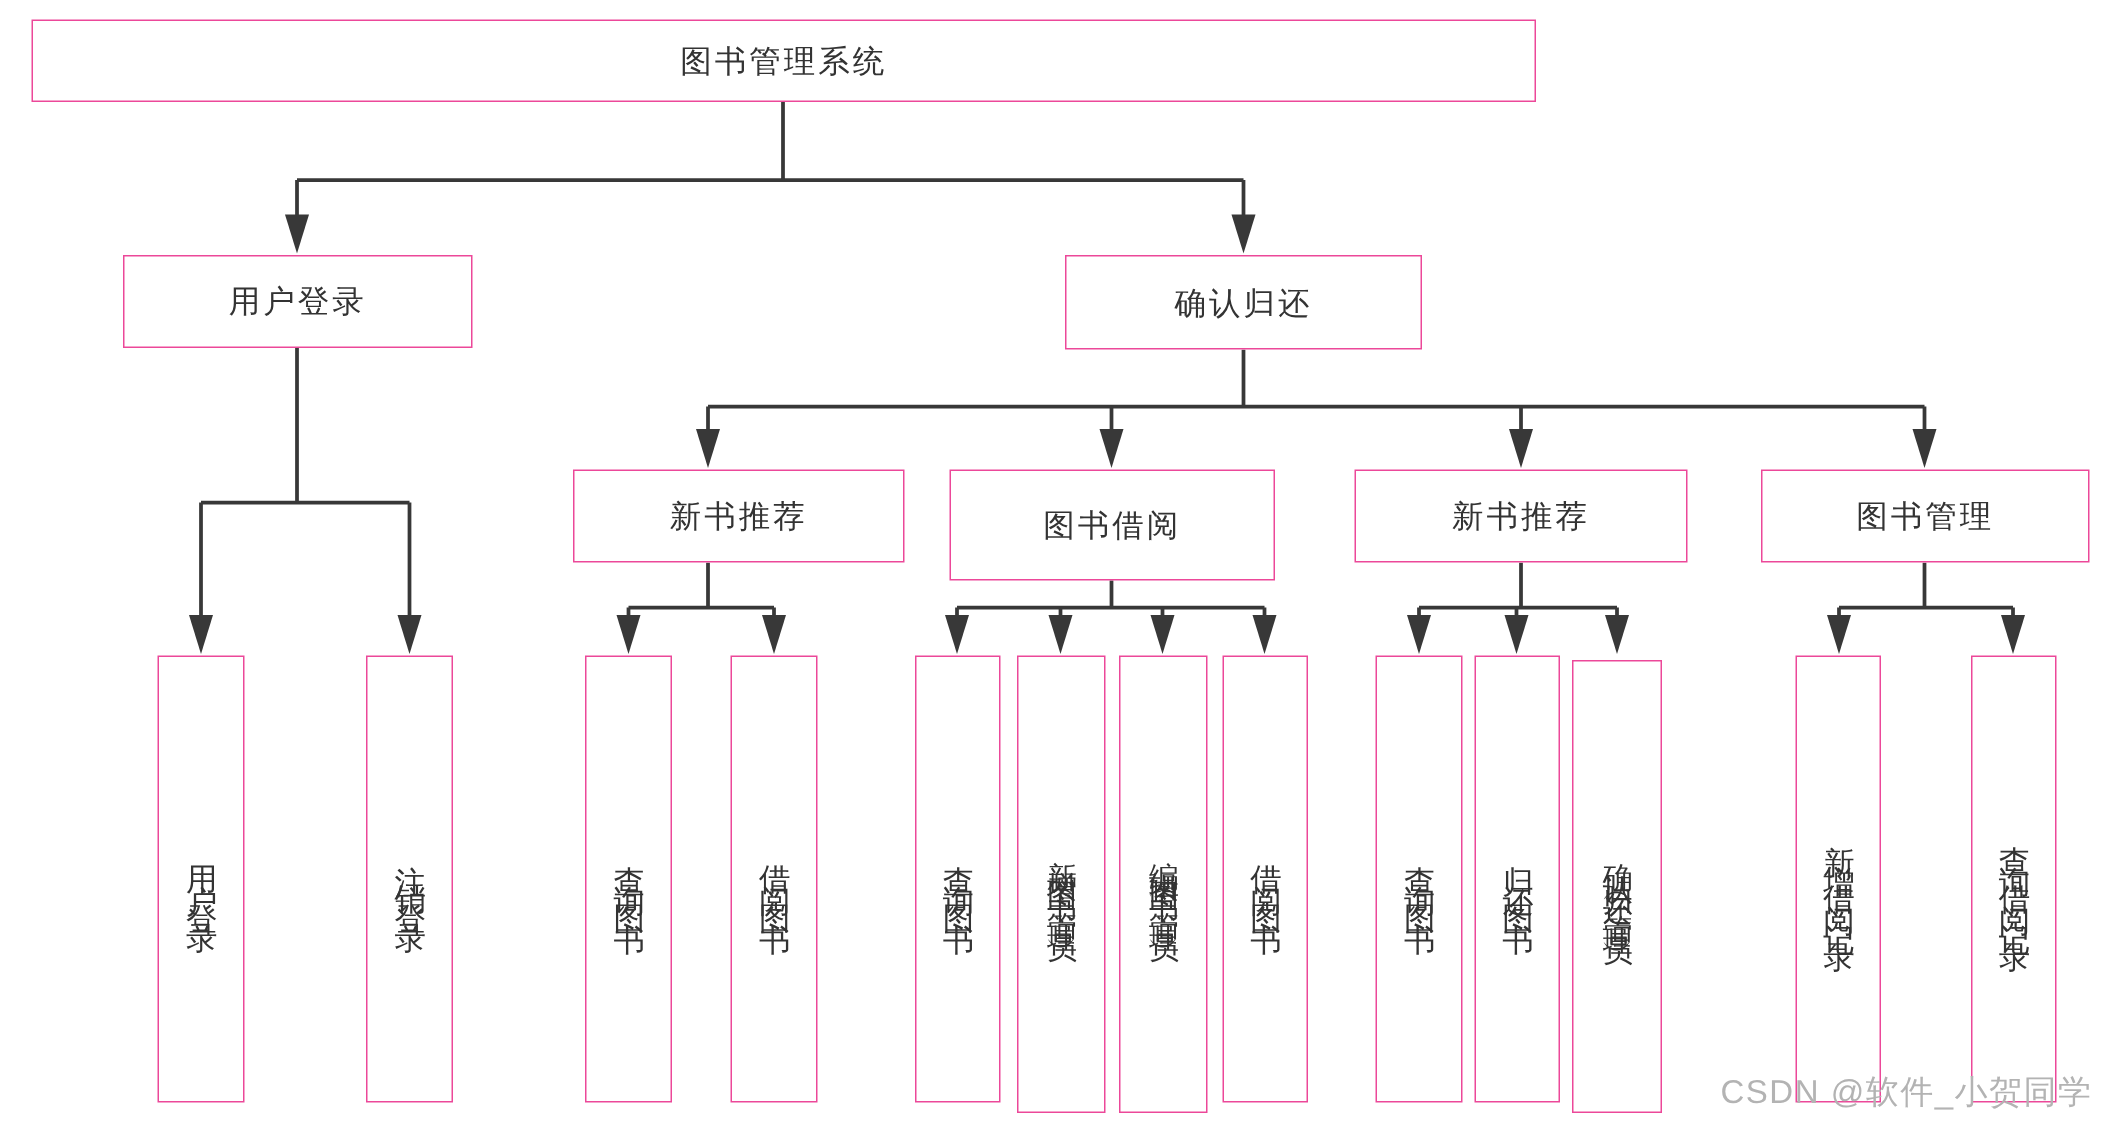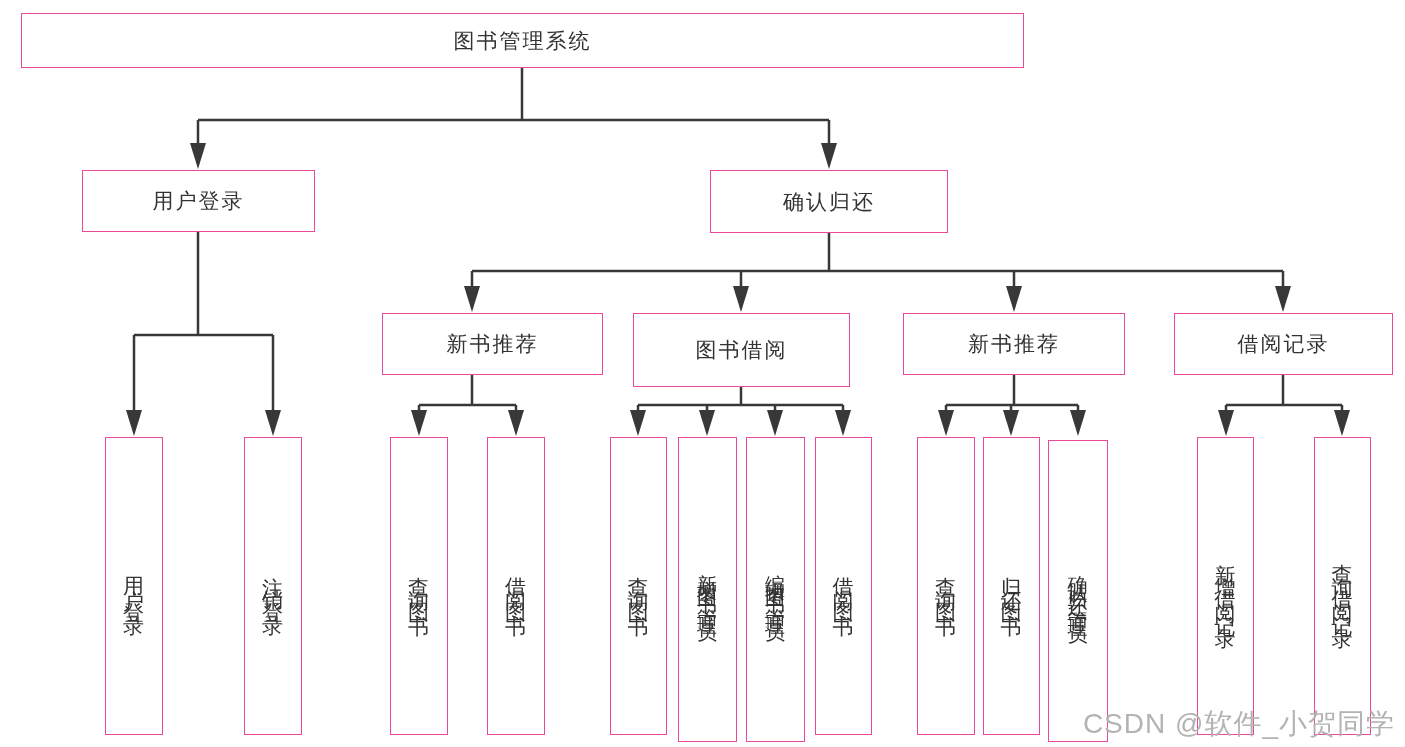--- a/index.html
+++ b/index.html
@@ -6,21 +6,21 @@
   body{font-family:"Liberation Sans","DejaVu Sans",sans-serif;}
   #stage{position:relative;width:1405px;height:747px;background:#fff;overflow:hidden;}
   #connectors{position:absolute;left:0;top:0;width:1405px;height:747px;}
   #connectors path{stroke:#383838;stroke-width:2.5;fill:none;}
   #connectors polygon{fill:#383838;stroke:none;}
   .box{position:absolute;background:#fff;border:1px solid #ec4899;box-sizing:border-box;
        display:flex;align-items:center;justify-content:center;color:#333;}
   .h-label{font-size:21px;letter-spacing:2px;white-space:nowrap;}
   .v-label{writing-mode:vertical-rl;text-orientation:mixed;font-size:21px;letter-spacing:13px;line-height:1;}
   .v-label.tight{font-size:20px;letter-spacing:7px;}
-  #watermark{position:absolute;right:10px;bottom:4px;font-size:28px;color:#b3b3b3;
+  #watermark{position:absolute;right:10px;bottom:4px;font-size:22px;color:#b3b3b3;
              letter-spacing:1px;z-index:5;}
 </style>
 </head>
 <body>
 
 <div id="stage">
 
   <svg id="connectors" viewBox="0 0 1405 747" xmlns="http://www.w3.org/2000/svg">
     <g>
       <path d="M522,68 V120 M198,120 H829 M198,120 V144 M829,120 V144"></path>
@@ -78,21 +78,21 @@
   <div class="box" style="left:382px;top:313px;width:221px;height:62px;">
     <span class="h-label">新书推荐</span>
   </div>
   <div class="box" style="left:633px;top:313px;width:217px;height:74px;">
     <span class="h-label">图书借阅</span>
   </div>
   <div class="box" style="left:903px;top:313px;width:222px;height:62px;">
     <span class="h-label">新书推荐</span>
   </div>
   <div class="box" style="left:1174px;top:313px;width:219px;height:62px;">
-    <span class="h-label">借阅记录</span>
+    <span class="h-label">图书管理</span>
   </div>
 
   <div class="box" style="left:105px;top:437px;width:58px;height:298px;">
     <span class="v-label">用户登录</span>
   </div>
   <div class="box" style="left:244px;top:437px;width:58px;height:298px;">
     <span class="v-label">注销登录</span>
   </div>
 
   <div class="box" style="left:390px;top:437px;width:58px;height:298px;">

